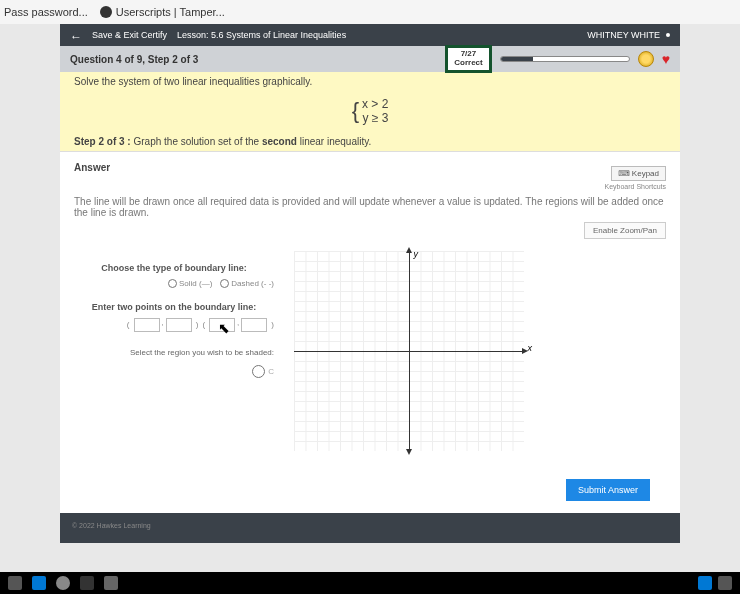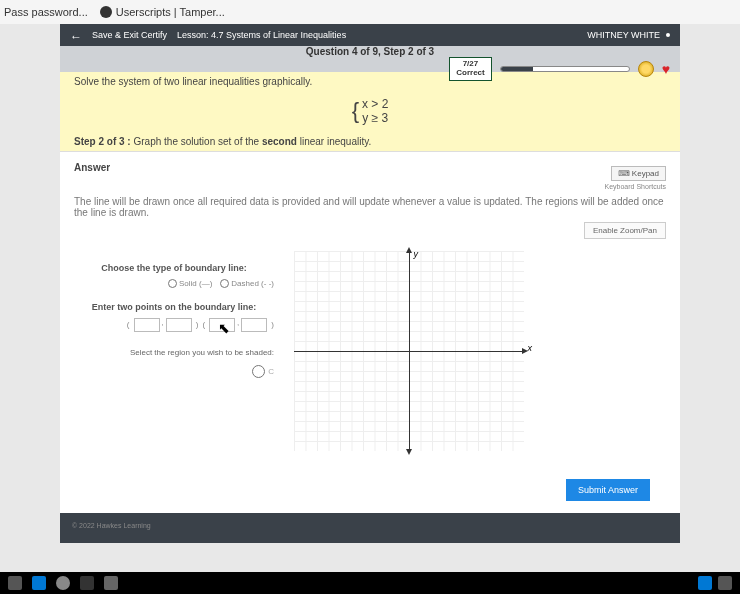--- a/index.html
+++ b/index.html
@@ -6,31 +6,31 @@
 body { width: 740px; height: 594px; background: #2a2f36; overflow: hidden; }
 .browser-tabs { background: #f5f5f5; height: 24px; display: flex; align-items: center; gap: 12px; padding: 0 4px; font-size: 11px; }
 .tab { display: flex; align-items: center; gap: 4px; color: #333; }
 .tab-icon { width: 12px; height: 12px; background: #333; border-radius: 50%; display: inline-block; }
 .page-wrap { background: #e8e8e8; height: 548px; padding: 0 60px; overflow: hidden; }
 .header-bar { background: #3a4149; color: #fff; height: 22px; display: flex; align-items: center; font-size: 9px; padding: 0 10px; }
 .header-left { display: flex; align-items: center; gap: 10px; }
 .header-left .back { font-size: 12px; }
 .header-right { margin-left: auto; display: flex; align-items: center; gap: 6px; }
 .dropdown-dot { width: 4px; height: 4px; background: #fff; border-radius: 50%; }
-.question-bar { background: #cfd2d6; height: 26px; display: flex; align-items: center; padding: 0 10px; font-size: 10px; font-weight: bold; color: #333; flex-direction: column; }
+.question-bar { background: #cfd2d6; height: 26px; display: flex; align-items: center; padding: 0 10px; font-size: 10px; font-weight: bold; color: #333; }
 .progress-area { margin-left: auto; display: flex; align-items: center; gap: 8px; }
-.score-box { background: #fff; border: 1px solid #14532d; padding: 2px 6px; font-size: 8px; text-align: center; line-height: 1.1; }
+.score-box { background: #fff; border: 3px solid #14532d; padding: 2px 6px; font-size: 8px; text-align: center; line-height: 1.1; }
 .progress-track { width: 130px; height: 6px; background: #fff; border: 1px solid #888; border-radius: 3px; position: relative; }
 .progress-fill { position: absolute; left: 0; top: 0; bottom: 0; width: 25%; background: #3a4149; border-radius: 3px 0 0 3px; }
 .coin { width: 16px; height: 16px; background: radial-gradient(circle, #ffd966 40%, #cc9900 100%); border-radius: 50%; border: 1px solid #b8860b; }
 .heart { color: #d9252a; font-size: 14px; }
 .content-card { background: #fef9c3; padding: 4px 14px; font-size: 10px; color: #444; border-bottom: 1px solid #ddd; }
 .system-eq { text-align: center; margin: 10px 0; font-family: 'Times New Roman', serif; font-size: 12px; }
 .brace { font-size: 22px; vertical-align: middle; }
-.eq-lines { display: inline-block; text-align: center; vertical-align: middle; line-height: 1.2; }
+.eq-lines { display: inline-block; text-align: right; vertical-align: middle; line-height: 1.2; }
 .step-text { font-size: 10px; color: #444; }
 .answer-card { background: #fff; padding: 10px 14px; }
 .answer-head { display: flex; align-items: flex-start; }
 .answer-title { font-size: 10px; font-weight: bold; color: #444; }
 .keypad-area { margin-left: auto; text-align: right; }
 .keypad-btn { border: 1px solid #bbb; background: #f5f5f5; font-size: 8px; padding: 2px 6px; color: #555; display: inline-flex; align-items: center; gap: 2px; }
 .kb-shortcuts { font-size: 7px; color: #888; display: block; margin-top: 2px; }
 .instruction { font-size: 10px; color: #777; margin: 6px 0 4px; }
 .zoom-btn { border: 1px solid #ccc; background: #fafafa; font-size: 8px; padding: 3px 8px; color: #666; float: right; margin-bottom: 4px; }
 .work-area { display: flex; gap: 10px; clear: both; }
@@ -76,21 +76,21 @@
     <span>Userscripts | Tamper...</span>
   </div>
 </div>
 
 <div class="page-wrap">
 
   <div class="header-bar">
     <div class="header-left">
       <span class="back">←</span>
       <span>Save &amp; Exit Certify</span>
-      <span>Lesson: 4.7 Systems of Linear Inequalities</span>
+      <span>Lesson: 5.6 Systems of Linear Inequalities</span>
     </div>
     <div class="header-right">
       <span>WHITNEY WHITE</span>
       <span class="dropdown-dot"></span>
     </div>
   </div>
 
   <div class="question-bar">
     <span>Question 4 of 9, Step 2 of 3</span>
     <div class="progress-area">

